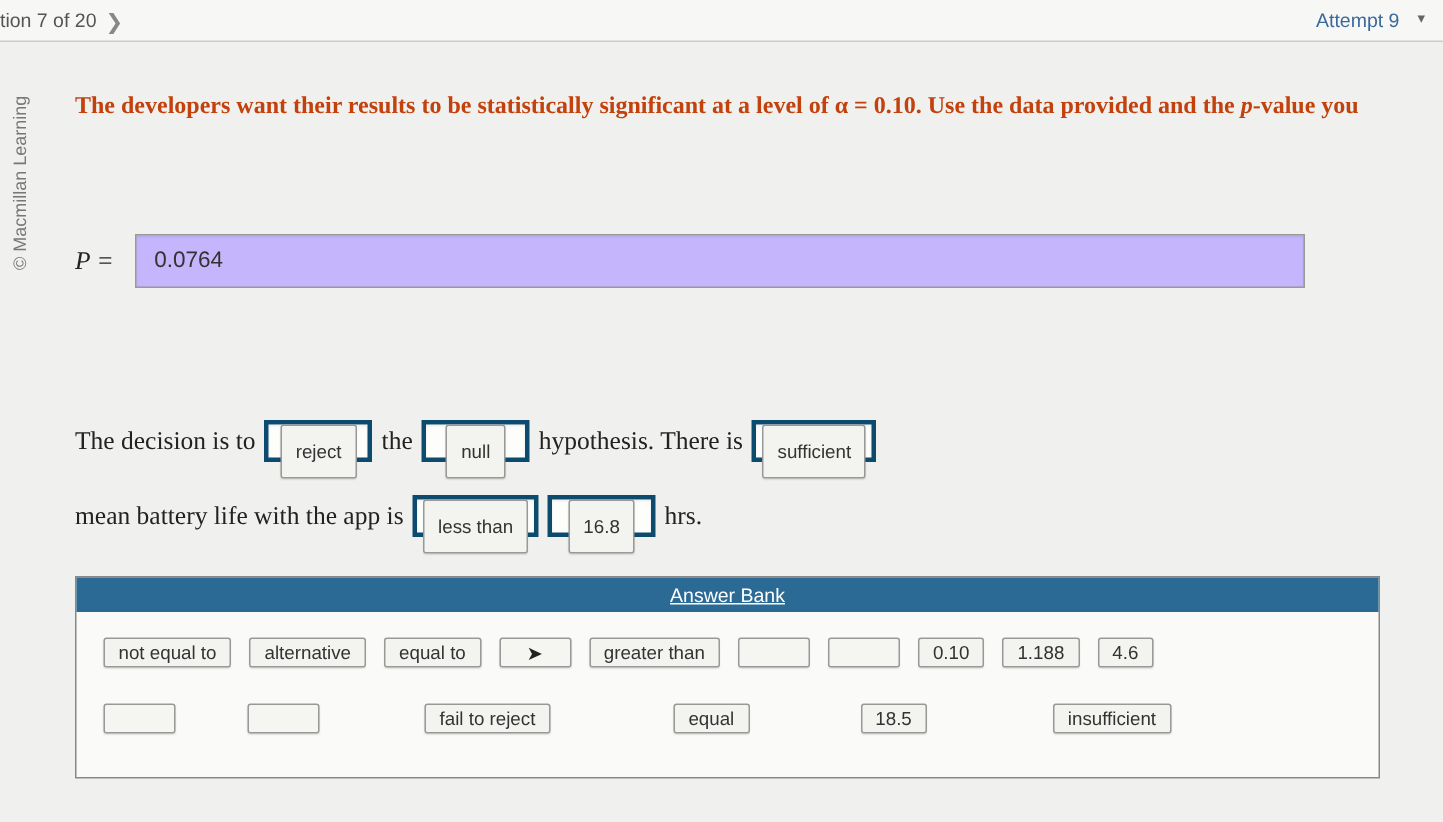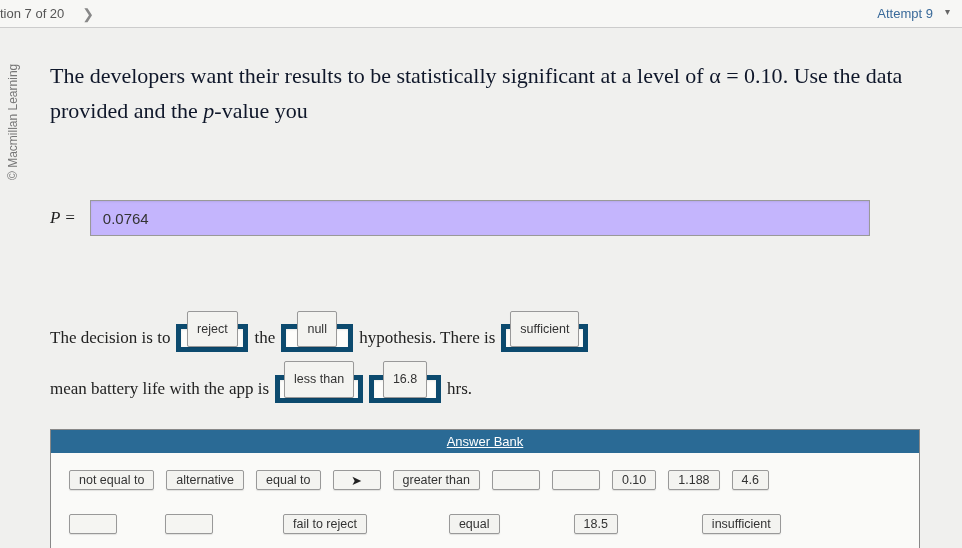--- a/index.html
+++ b/index.html
@@ -16,21 +16,21 @@
       background: #f7f7f5;
       border-bottom: 1px solid #ccc;
       display: flex;
       align-items: center;
       justify-content: space-between;
       padding: 0 8px 0 0;
       font-family: Arial, sans-serif;
       font-size: 13px;
       color: #555;
     }
-    .topbar-left { display: flex; align-items: center; gap: 12px; }
+    .topbar-left { display: flex; align-items: center; }
     .nav-arrow { color: #888; cursor: pointer; padding: 0 6px; font-size: 14px;}
     .topbar-right { display: flex; align-items: flex-start; gap: 8px; color: #3a6a9a; }
     .dropdown-arrow { font-size: 10px; color: #666; cursor: pointer; padding: 0 4px;}
     .sidebar-label {
       position: absolute;
       left: 6px;
       top: 180px;
       transform: rotate(-90deg);
       transform-origin: left top;
       font-family: Arial, sans-serif;
@@ -38,23 +38,24 @@
       color: #777;
       white-space: nowrap;
     }
     .content {
       position: absolute;
       left: 50px;
       top: 58px;
       right: 20px;
     }
     .instructions {
-      font-size: 22px;
+      font-size: 16px;
       line-height: 1.6;
-      color: #0f172a;
+      color: #c2410c;
+      font-weight: bold;
     }
     .p-row {
       margin-top: 72px;
       display: flex;
       align-items: center;
       gap: 14px;
     }
     .p-label { font-style: italic; font-size: 17px; }
     .p-input {
       flex: 1;
@@ -69,25 +70,25 @@
       box-shadow: inset 0 1px 2px rgba(0,0,0,0.08);
     }
     .sentence-block {
       margin-top: 80px;
       font-size: 17px;
       line-height: 2.6;
     }
     .sentence-row { display: flex; align-items: center; flex-wrap: wrap; gap: 6px; margin-bottom: 6px;}
     .drop-slot {
       display: inline-flex;
-      align-items: flex-end;
+      align-items: flex-start;
       justify-content: center;
       min-width: 72px;
       height: 28px;
-      border: 5px solid #0c4a6e;
+      border: 3px solid #0c4a6e;
       background: #fdfdfb;
       padding: 0 4px;
       box-shadow: inset 0 1px 2px rgba(0,0,0,0.08);
     }
     .chip {
       display: inline-flex;
       align-items: center;
       justify-content: center;
       background: #f3f3f0;
       border: 1px solid #999;

